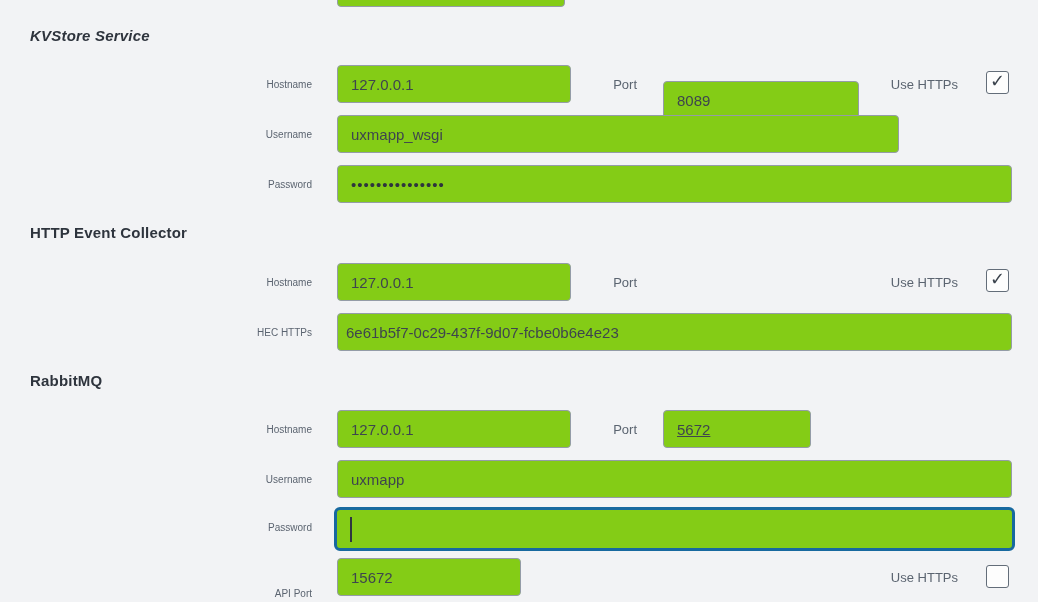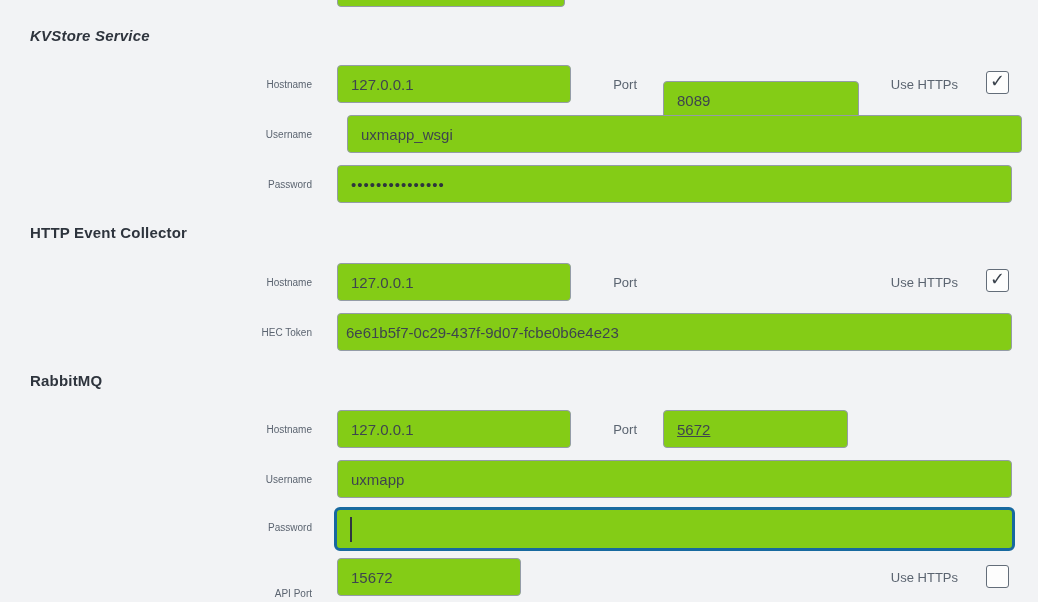--- a/index.html
+++ b/index.html
@@ -97,47 +97,47 @@
 
   <div class="inline-label" style="left:580px;top:75px;width:57px;">Port</div>
   <input class="tb" style="left: 663px; top: 81px; width: 196px;" value="8089">
 
   <div class="inline-label" style="left:818px;top:75px;width:140px;">Use HTTPs</div>
   <div class="checkbox" style="left:986px;top:71px;">
     <span class="glyph">✓</span>
   </div>
 
   <div class="field-label" style="top:125px;">Username</div>
-  <input class="tb" style="left: 347px; top: 115px; width: 675px;" value="uxmapp_wsgi">
+  <input class="tb" style="left: 337px; top: 115px; width: 562px;" value="uxmapp_wsgi">
 
   <div class="field-label" style="top:175px;">Password</div>
   <input class="tb pwdots" style="left: 337px; top: 165px; width: 675px;" value="•••••••••••••••">
 
   <div class="section-title" style="top:223px;">HTTP Event Collector</div>
 
   <div class="field-label" style="top:273px;">Hostname</div>
   <input class="tb" style="left: 337px; top: 263px; width: 234px;" value="127.0.0.1">
 
   <div class="inline-label" style="left:580px;top:273px;width:57px;">Port</div>
 
   <div class="inline-label" style="left:818px;top:273px;width:140px;">Use HTTPs</div>
   <div class="checkbox" style="left:986px;top:269px;">
     <span class="glyph">✓</span>
   </div>
 
-  <div class="field-label" style="top:323px;">HEC Token</div>
+  <div class="field-label" style="top:323px;">HEC HTTPs</div>
   <input class="tb" style="left: 337px; top: 313px; width: 675px; padding-left: 8px;" value="6e61b5f7-0c29-437f-9d07-fcbe0b6e4e23">
 
   <div class="section-title" style="top:371px;">RabbitMQ</div>
 
   <div class="field-label" style="top:420px;">Hostname</div>
   <input class="tb" style="left: 337px; top: 410px; width: 234px;" value="127.0.0.1">
 
   <div class="inline-label" style="left:580px;top:420px;width:57px;">Port</div>
-  <input class="tb" style="left: 663px; top: 410px; width: 185px; text-decoration: underline;" value="5672">
+  <input class="tb" style="left: 663px; top: 410px; width: 148px; text-decoration: underline;" value="5672">
 
   <div class="field-label" style="top:470px;">Username</div>
   <input class="tb" style="left: 337px; top: 460px; width: 675px;" value="uxmapp">
 
   <div class="field-label" style="top:518px;">Password</div>
   <input class="tb focused" style="left: 334px; top: 507px; width: 681px;" value="">
   <div class="caret" style="left:350px;top:517px;"></div>
 
   <div class="field-label" style="top:584px;">API Port</div>
   <input class="tb" style="left: 337px; top: 558px; width: 184px;" value="15672">

